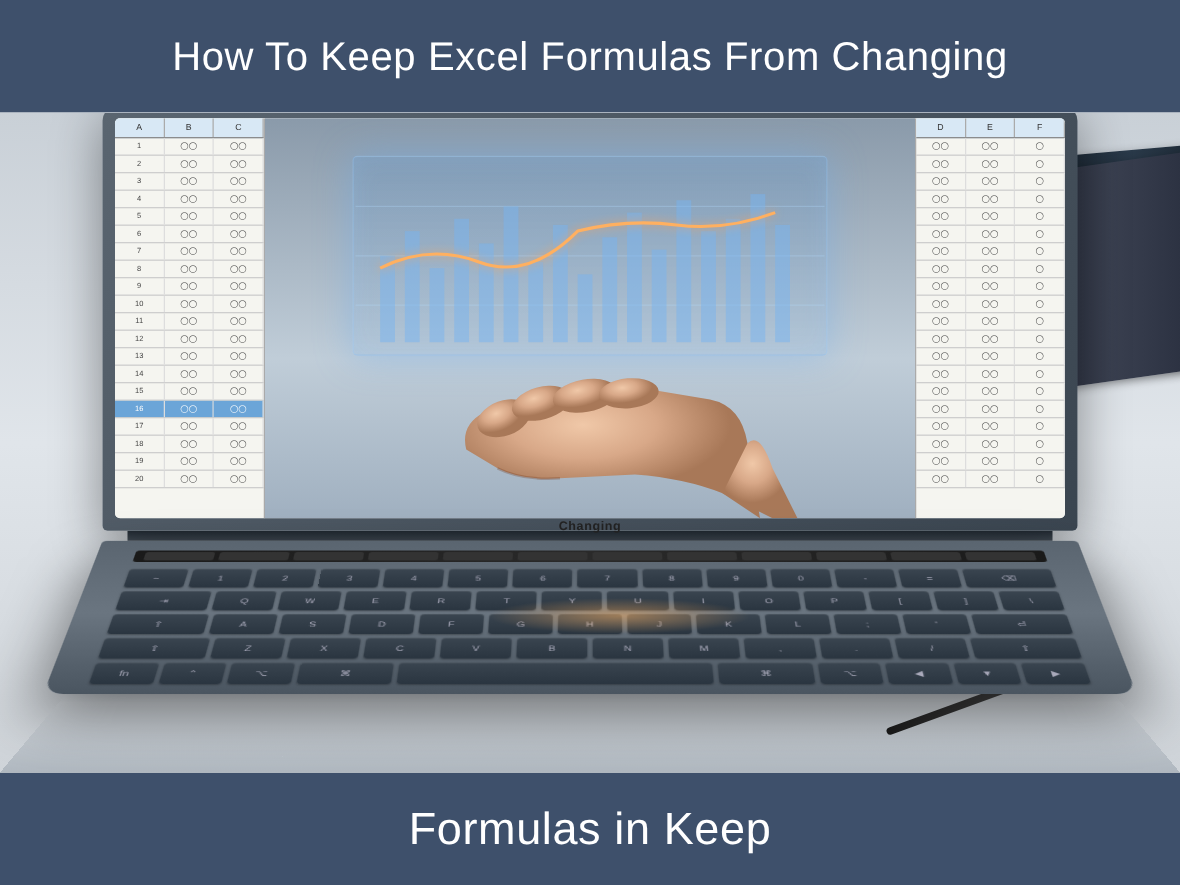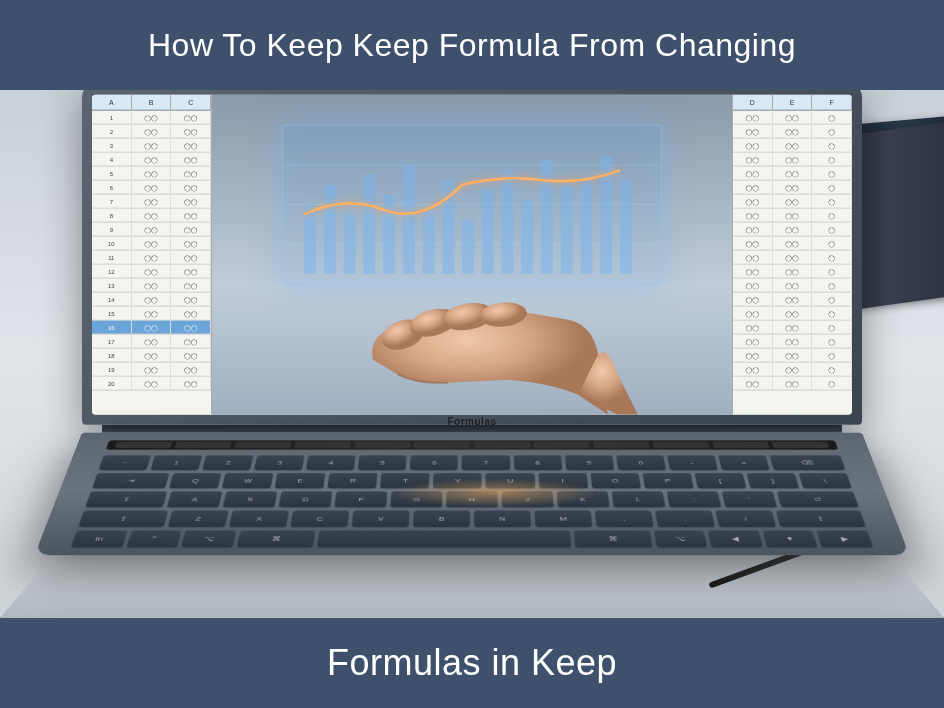--- a/index.html
+++ b/index.html
@@ -223,21 +223,21 @@
       width: 200px;
       height: 40px;
       background: radial-gradient(ellipse, rgba(255,180,100,0.5) 0%, transparent 70%);
       pointer-events: none;
     }
   </style>
 </head>
 <body>
 
 <div class="banner banner-top">
-  <span>How To Keep Keep Formula From Changing</span>
+  <span>How To Keep Excel Formulas From Changing</span>
 </div>
 
 <div class="scene">
   <div class="desk"></div>
   <div class="books">
     <div class="book book1"></div>
     <div class="book book2"></div>
   </div>
   <div class="pen"></div>
 
@@ -505,21 +505,21 @@
               <span>◯</span>
             </div>
           <div class="sheet-row">
               <span>◯◯</span>
               <span>◯◯</span>
               <span>◯</span>
             </div>
         </div>
 
       </div>
-      <div class="brand-label">Formulas</div>
+      <div class="brand-label">Changing</div>
     </div>
 
     <div class="hinge"></div>
 
     <div class="keyboard-deck">
       <div class="touchbar">
         <span></span>
           <span></span>
           <span></span>
           <span></span>

